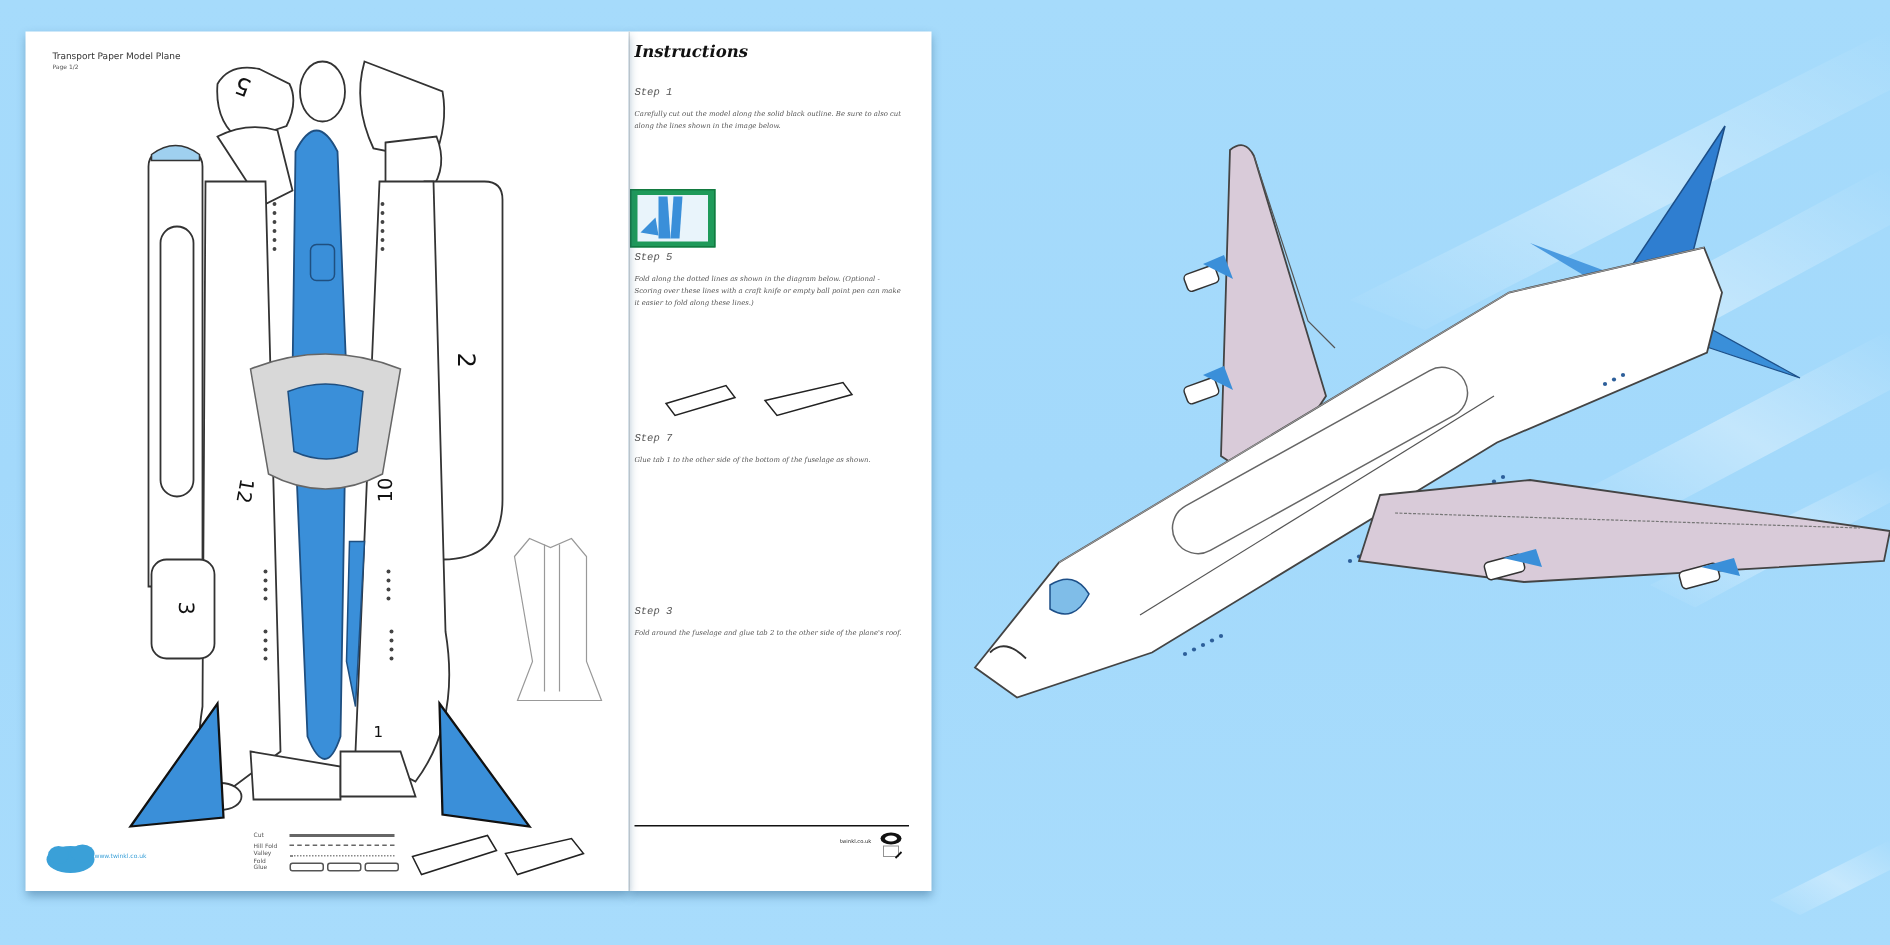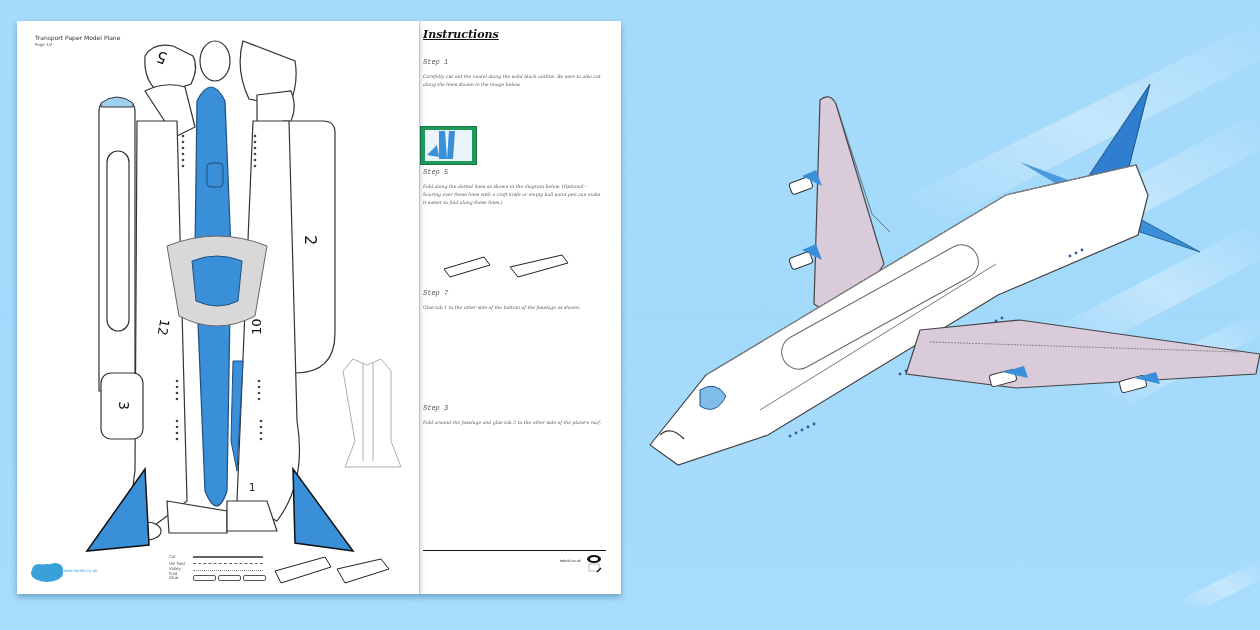--- a/index.html
+++ b/index.html
@@ -20,21 +20,21 @@
   .p1-logo-text { position:absolute; left:46px; top:547px; font-size:4px; color:#3aa0d8; }
   .legend { position:absolute; left:152px; top:532px; font-size:4px; color:#555; }
   .legend .row { display:flex; align-items:center; height:7px; gap:4px; }
   .legend .lbl { width:20px; }
   .legend .line-cut { width:70px; height:2px; background:#666; }
   .legend .line-hill { width:70px; border-top:1px dashed #666; }
   .legend .line-valley { width:70px; border-top:1px dotted #888; }
   .legend .glue { display:flex; gap:2px; }
   .legend .glue span { width:21px; height:4px; border:1px solid #555; border-radius:2px; }
 
-  .ins-title { position:absolute; left:3px; top:7px; font-size:11px; font-weight:bold; color:#111; font-family:"DejaVu Serif", serif; font-style:italic;text-decoration:underline; }
+  .ins-title { position:absolute; left:3px; top:7px; font-size:11px; font-weight:bold; color:#111; font-family:"DejaVu Serif", serif; font-style:italic; }
   .step-head { position:absolute; left:3px; font-size:7px; color:#555; font-style:italic; font-family:Liberation Mono, monospace; }
   .step-text { position:absolute; left:3px; width:180px; font-size:4.6px; line-height:8px; color:#555; font-style:italic; font-family:"DejaVu Serif", serif; }
   .thumb { position:absolute; left:0px; top:105px; width:55px; height:37px; background:#1f9a5a; border:1px solid #137a40; overflow:hidden; }
   .p2-rule { position:absolute; left:3px; top:529px; width:183px; height:1px; background:#111; }
   .p2-url { position:absolute; left:140px; top:538px; font-size:3.5px; color:#222; }
   .p2-logo { position:absolute; left:166px; top:532px; }
 </style>
 </head>
 <body>
 

